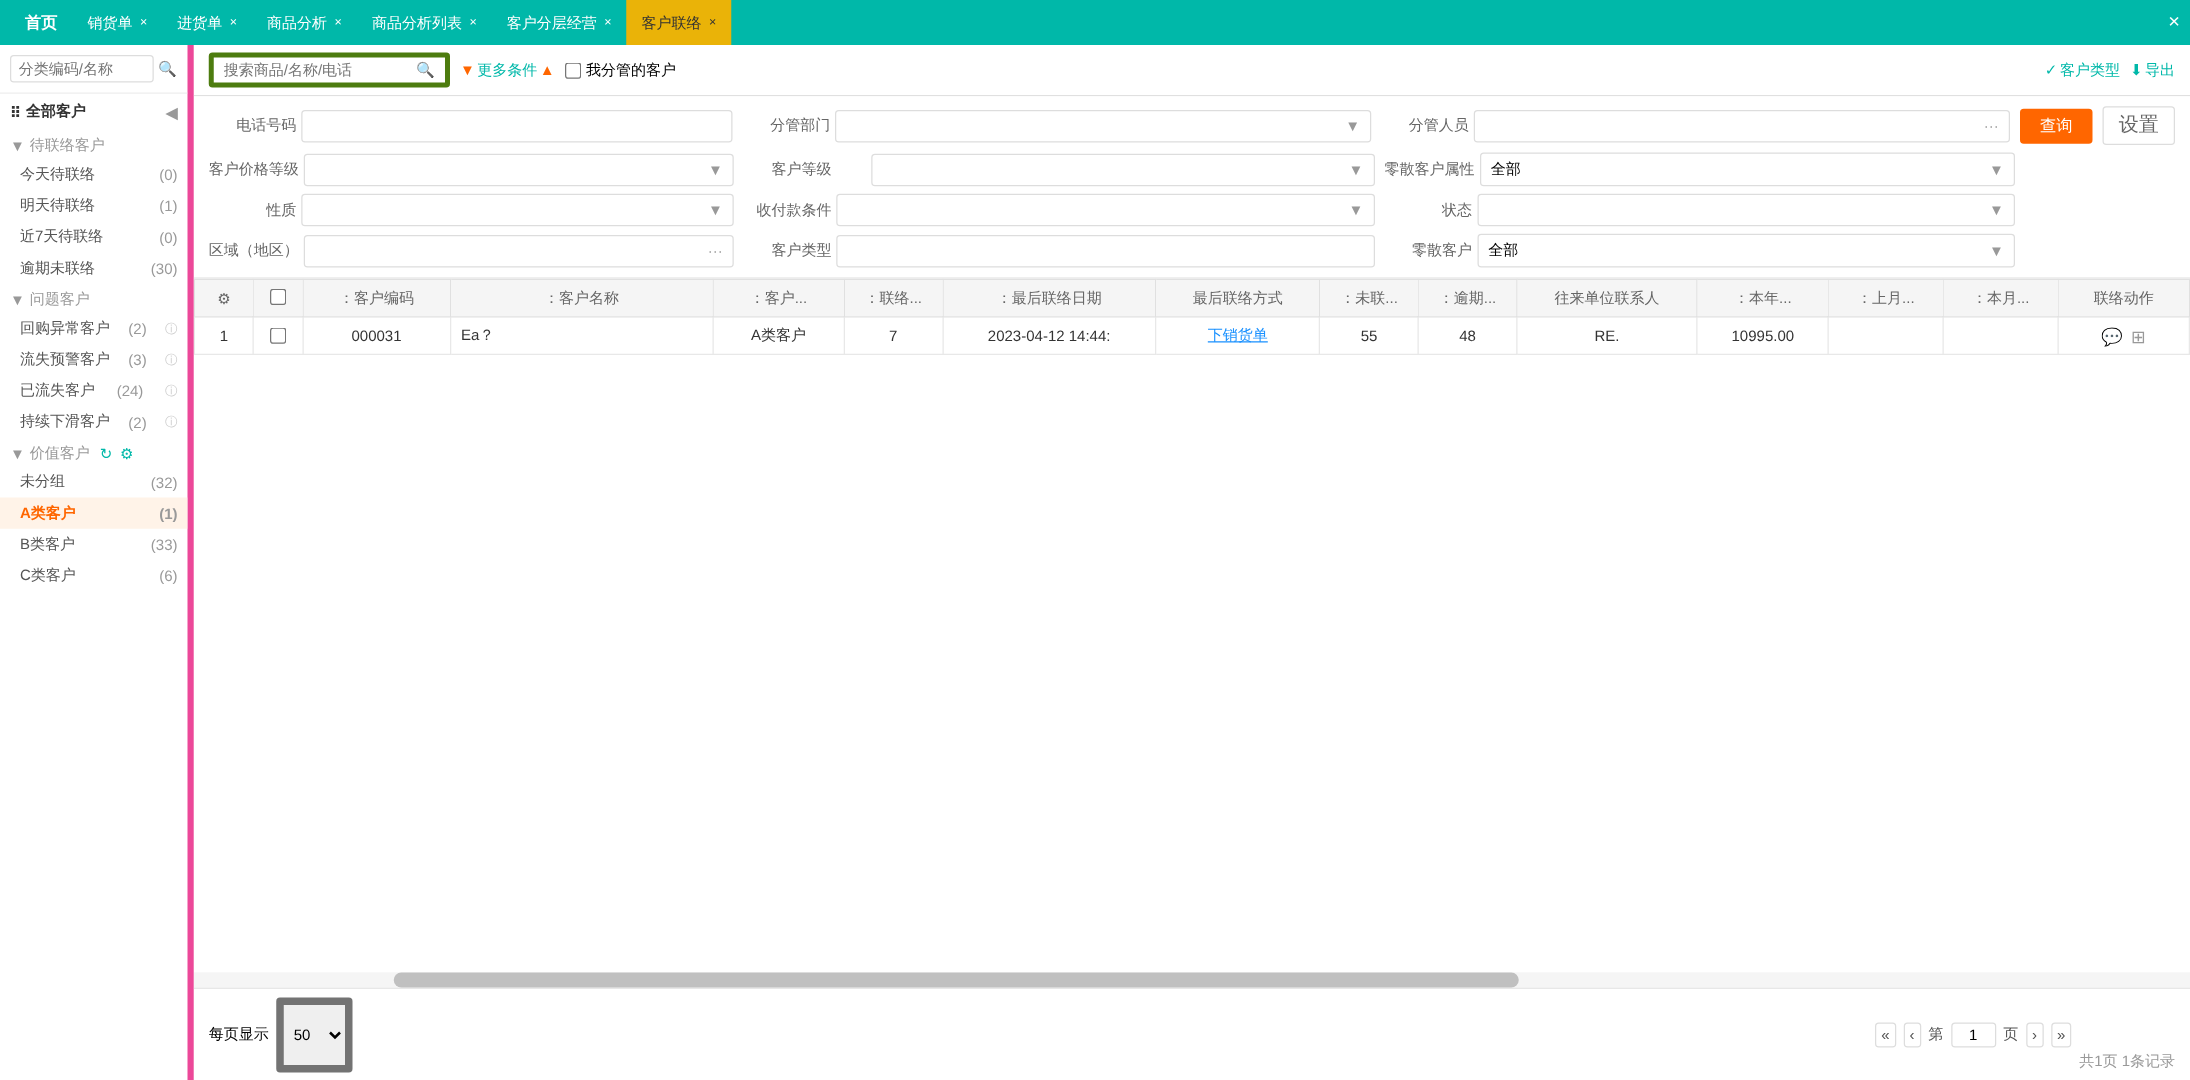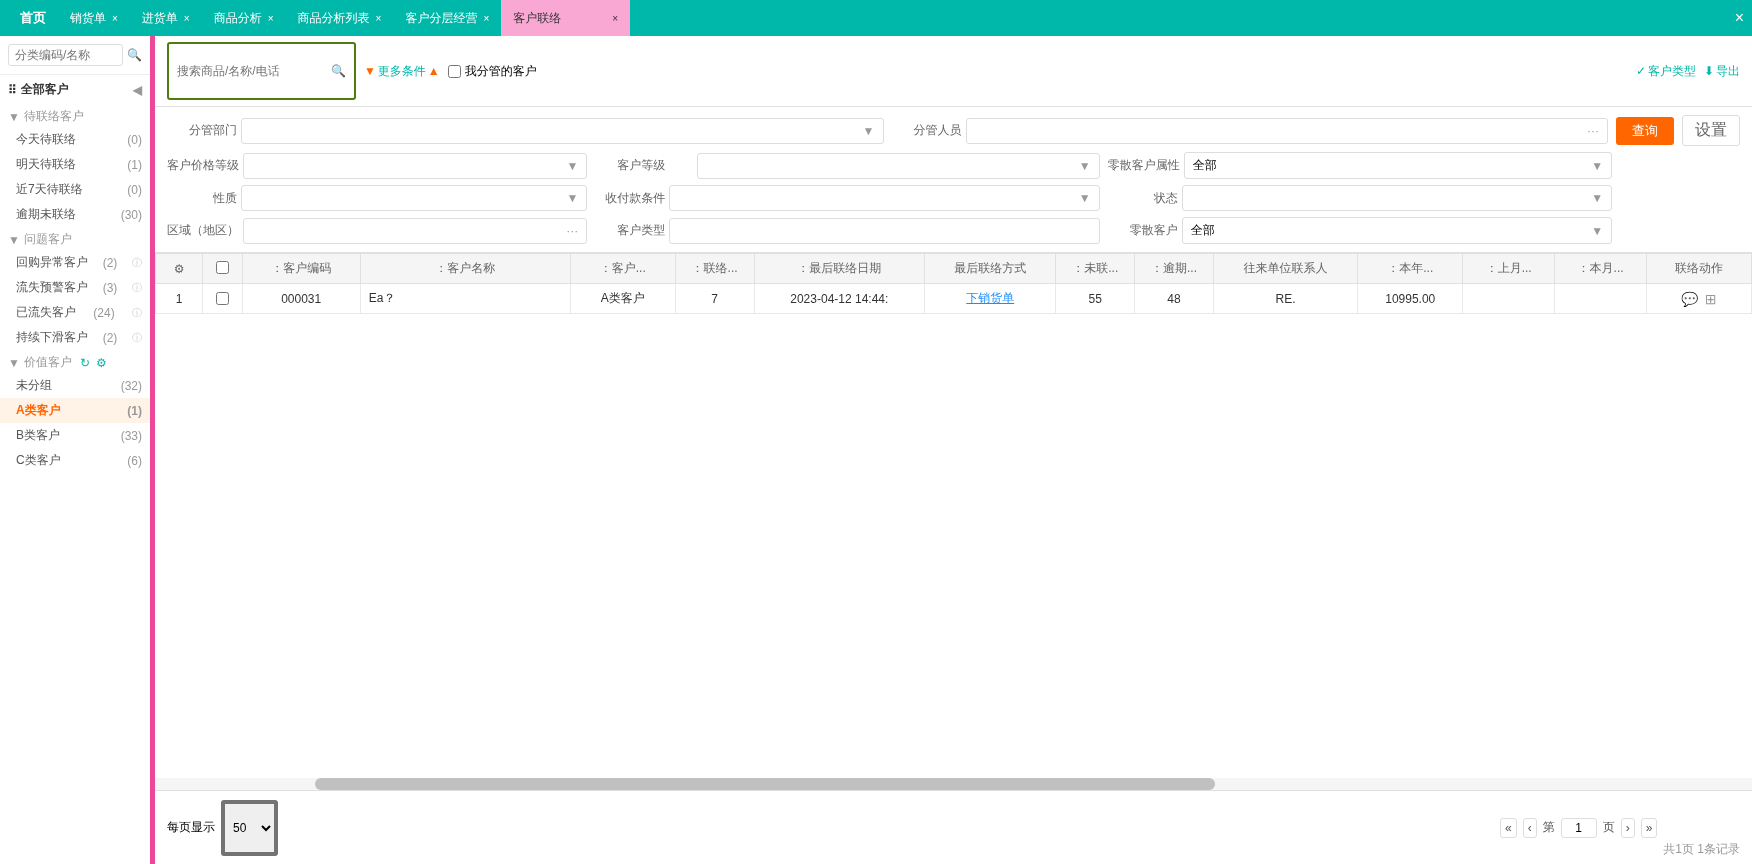--- a/index.html
+++ b/index.html
@@ -7,21 +7,21 @@
 
     
     .top-nav {
       display: flex; align-items: center; background: #00b8a9; height: 36px; padding: 0 8px;
       color: white; gap: 0;
     }
     .nav-item {
       padding: 0 12px; height: 36px; display: flex; align-items: center; cursor: pointer;
       color: white; font-size: 13px; position: relative; white-space: nowrap;
     }
-    .nav-item.active { background: #f9a8d4; color: #333; gap: 45px; }
+    .nav-item.active { background: #eab308; color: #333; }
     .nav-item .close-icon { margin-left: 6px; font-size: 10px; cursor: pointer; color: inherit; }
     .nav-item.home { font-weight: bold; }
     .nav-close-all { margin-left: auto; color: white; cursor: pointer; font-size: 16px; }
 
     
     .main-layout { display: flex; height: calc(864px - 36px); }
 
     
     .sidebar {
       width: 155px; background: white; border-right: 5px solid #ec4899;
@@ -52,22 +52,22 @@
 
     
     .content { flex: 1; display: flex; flex-direction: column; overflow: hidden; }
 
     
     .filter-bar {
       background: white; padding: 6px 12px; border-bottom: 1px solid #e0e0e0;
       display: flex; align-items: center; gap: 8px;
     }
     .filter-search {
-      display: flex; align-items: center; border: 2px solid #4d7c0f; border-radius: 3px;
-      padding: 20px 8px; gap: 4px;
+      display: flex; align-items: center; border: 4px solid #4d7c0f; border-radius: 3px;
+      padding: 3px 8px; gap: 4px;
     }
     .filter-search input { border: none; outline: none; font-size: 12px; width: 150px; }
     .filter-more { color: #00b8a9; cursor: pointer; display: flex; align-items: center; gap: 2px; }
     .filter-checkbox { display: flex; align-items: center; gap: 4px; }
     .filter-actions { margin-left: auto; display: flex; align-items: center; gap: 8px; }
     .btn-batch { color: #00b8a9; cursor: pointer; display: flex; align-items: center; gap: 2px; }
     .btn-export { color: #00b8a9; cursor: pointer; display: flex; align-items: center; gap: 2px; }
 
     
     .advanced-filters {
@@ -122,21 +122,21 @@
     }
     .scrollbar-area {
       background: #f5f5f5; height: 12px; margin: 0; position: relative;
     }
     .scrollbar-thumb {
       position: absolute; left: 160px; width: 900px; height: 12px;
       background: #c0c0c0; border-radius: 6px;
     }
     .pagination { display: flex; align-items: center; gap: 6px; color: #555; }
     .page-size-select {
-      border: 4px solid #737373; border-radius: 3px; padding: 16px 4px; font-size: 12px;
+      border: 6px solid #737373; border-radius: 3px; padding: 16px 4px; font-size: 12px;
     }
     .page-btn { cursor: pointer; color: #555; padding: 2px 4px; border: 1px solid #ddd; border-radius: 3px; background: white; }
     .page-btn:disabled { color: #ccc; cursor: default; }
     .page-input { width: 36px; border: 1px solid #ddd; border-radius: 3px; padding: 2px 4px; text-align: center; }
     .total-info { color: #999; margin-top: 44px; }
 
     .checkbox-cell { display: flex; align-items: center; justify-content: center; }
     input[type=checkbox] { cursor: pointer; }
   </style>
 </head>
@@ -279,20 +279,24 @@
         <div class="btn-export">
           <span>⬇</span>
           <span>导出</span>
         </div>
       </div>
     </div>
 
     <div class="advanced-filters">
 
       <div class="filter-row">
+        <div class="filter-field">
+          <span class="filter-label">电话号码</span>
+          <input type="text" class="filter-input" style="flex: 1 1 0%; border: 1px solid rgb(221, 221, 221); border-radius: 3px; padding: 4px 8px; font-size: 12px; outline: none; min-height: 26px;">
+        </div>
         <div class="filter-field" style="flex:1.2;">
           <span class="filter-label">分管部门</span>
           <div class="filter-input" style="flex:1;border:1px solid #ddd;border-radius:3px;padding:4px 8px;display:flex;align-items:center;cursor:pointer;background:white;min-height:26px;">
             <span style="flex:1;"></span>
             <span class="arrow">▼</span>
           </div>
         </div>
         <div class="filter-field" style="flex:1.2;">
           <span class="filter-label">分管人员</span>
           <div class="filter-input" style="flex:1;border:1px solid #ddd;border-radius:3px;padding:4px 8px;display:flex;align-items:center;cursor:pointer;background:white;min-height:26px;">

